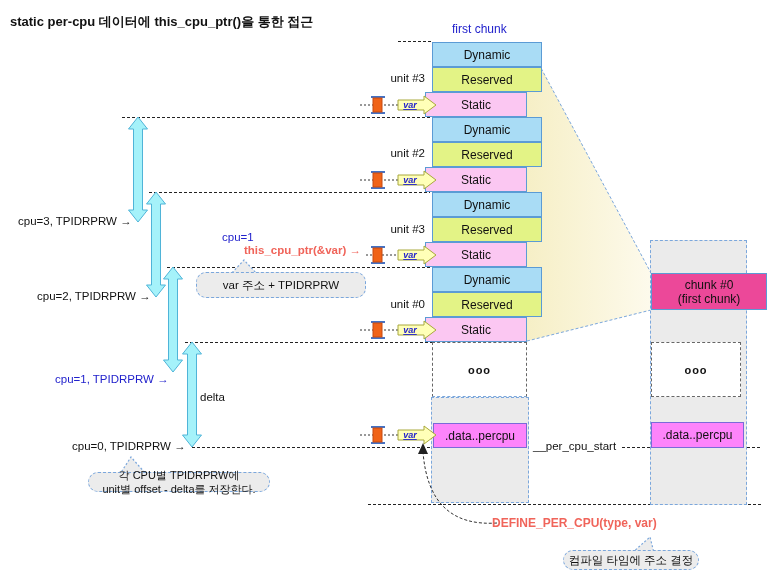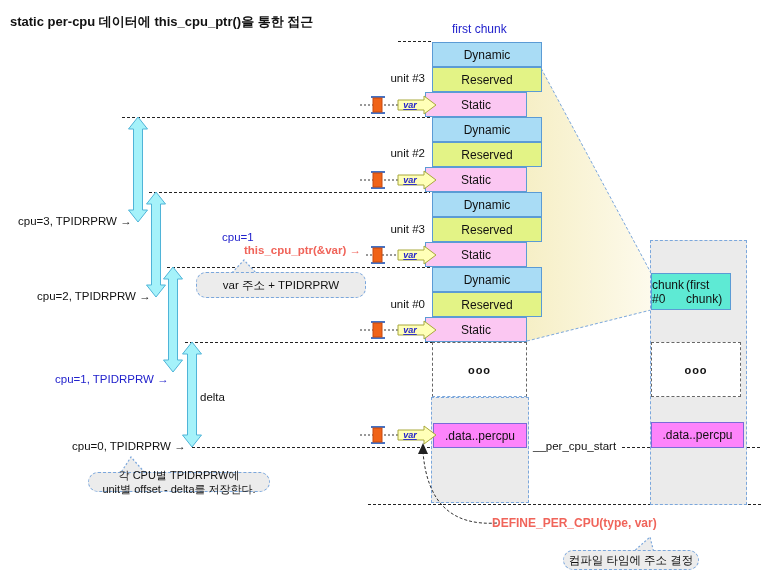--- a/index.html
+++ b/index.html
@@ -13,22 +13,22 @@
   .dyn{background:#a9dcf5;}
   .res{background:#e3f386;}
   .sta{background:#fbc7f2;}
   .graybox{position:absolute;background:#ebebeb;border:1px dashed #7ba7dc;box-sizing:border-box;}
   .ooobox{position:absolute;background:#fff;border-left:1px dashed #666;border-right:1px dashed #666;
           border-top:1px dashed #666;border-bottom:1px dashed #7ba7dc;box-sizing:border-box;
           display:flex;align-items:center;justify-content:center;font-size:11px;font-weight:bold;
           letter-spacing:1px;}
   .percpu{position:absolute;background:#fd84fb;border:1px solid #7a6ad8;box-sizing:border-box;
           display:flex;align-items:center;justify-content:center;font-size:12px;color:#111;}
-  .chunkblk{position:absolute;left:651px;top:273px;width:80px;height:37px;background:#5eead4;
-            border:1px solid #5b9bd5;box-sizing:border-box;display:flex;
+  .chunkblk{position:absolute;left:651px;top:273px;width:116px;height:37px;background:#ec4899;
+            border:1px solid #5b9bd5;box-sizing:border-box;display:flex;flex-direction:column;
             align-items:center;justify-content:center;font-size:12px;line-height:14px;}
   .lbl{position:absolute;font-size:11.5px;white-space:nowrap;color:#111;}
   .unitlbl{position:absolute;left:355px;width:70px;text-align:right;font-size:11.5px;white-space:nowrap;}
   .blue{color:#2222cc;}
   .red{color:#f0645a;font-weight:bold;}
   .title{position:absolute;left:10px;top:13px;font-size:13px;font-weight:bold;white-space:nowrap;}
   .bubble{position:absolute;background:#ececec;border:1.5px dashed #7ba7dc;border-radius:10px;
           box-sizing:border-box;display:flex;flex-direction:column;align-items:center;
           justify-content:center;font-size:11.5px;z-index:5;text-align:center;}
 </style>

